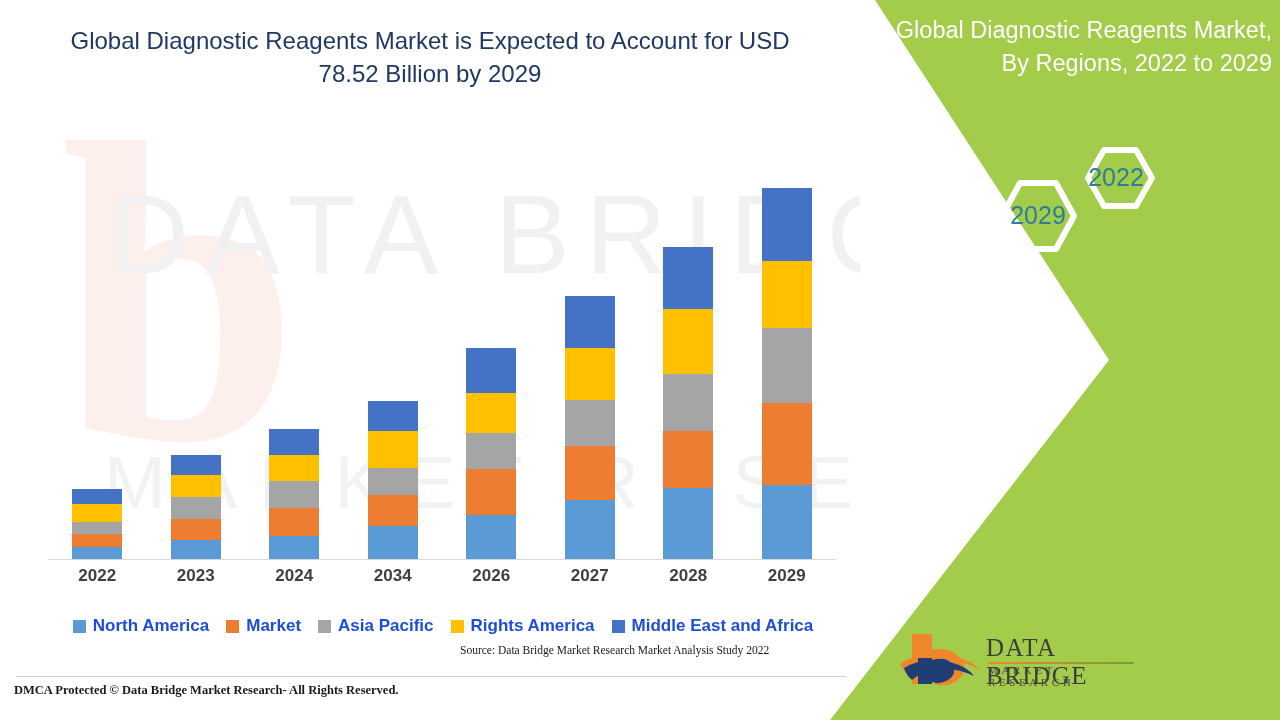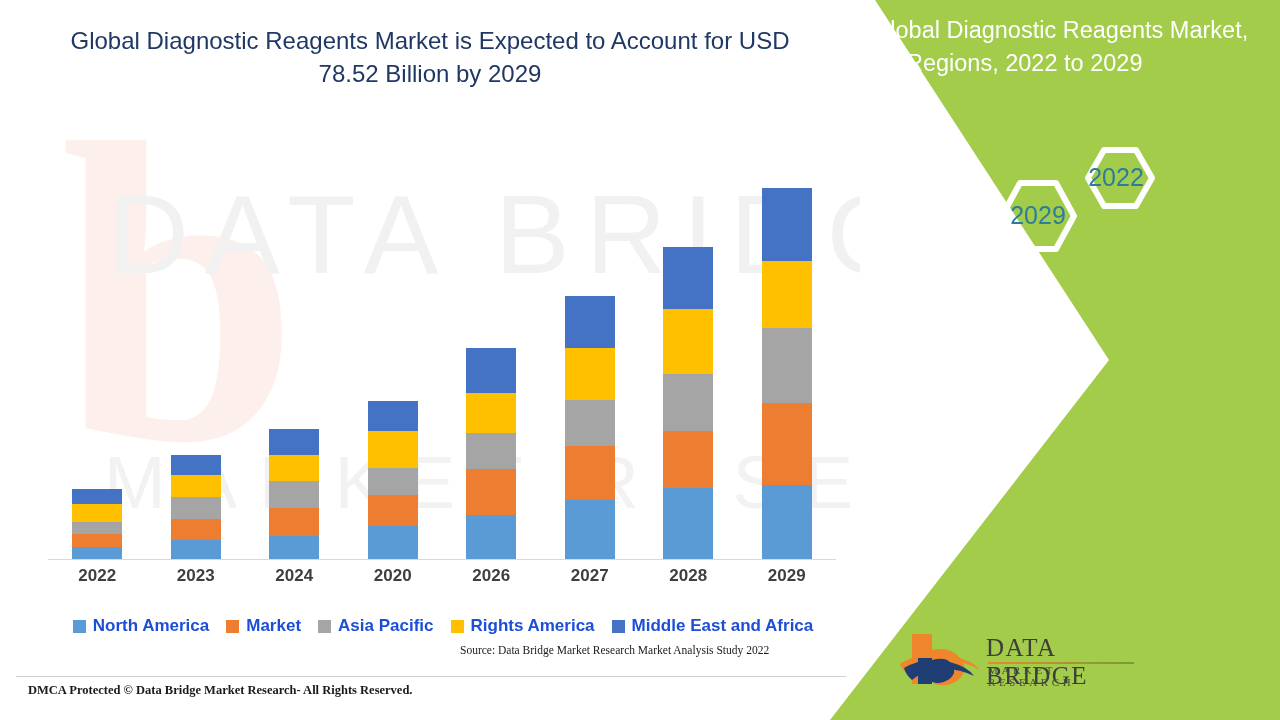--- a/index.html
+++ b/index.html
@@ -53,21 +53,21 @@
     position: absolute;
     right: 0; top: 0;
     width: 450px; height: 720px;
     background: #a2cc4a;
     clip-path: polygon(10% 0%, 100% 0%, 100% 100%, 0% 100%, 62% 50%);
   }
   .panel-title {
     position: absolute;
     right: 8px; top: 14px;
     width: 400px;
-    text-align: left;
+    text-align: right;
     color: #ffffff;
     font-size: 23.5px;
     line-height: 33px;
     font-weight: 400;
   }
   .hexwrap { position: absolute; right: 92px; top: 138px; width: 200px; height: 145px; }
   .brand-lines {
     position: absolute;
     right: 20px; top: 308px;
     width: 380px;
@@ -165,21 +165,21 @@
   }
   .legend-item { display: flex; align-items: center; gap: 7px; }
   .legend-swatch { width: 13px; height: 13px; display: block; }
   .legend-label { font-size: 17px; font-weight: 700; color: #1d4ed8; white-space: nowrap; }
 
   
   .footer-rule {
     position: absolute; left: 16px; top: 676px; width: 830px; height: 1px; background: #d0d0d0;
   }
   .footer-left {
-    position: absolute; left: 28px; top: 683px;
+    position: absolute; left: 14px; top: 683px;
     font-family: "Liberation Serif", serif;
     font-size: 12.5px; color: #1a1a1a; font-weight: 700;
   }
   .footer-right {
     position: absolute; left: 460px; top: 644px;
     font-family: "Liberation Serif", serif;
     font-size: 11.5px; color: #1a1a1a; font-weight: 400;
   }
 </style>
 </head>
@@ -270,21 +270,21 @@
           </div>
         </div>
       </div>
     <div class="axis-line"></div>
   </div>
 
   <div class="xlabels" id="xlabels">
       <div class="xlabel">2022</div>
       <div class="xlabel">2023</div>
       <div class="xlabel">2024</div>
-      <div class="xlabel">2020</div>
+      <div class="xlabel">2034</div>
       <div class="xlabel">2026</div>
       <div class="xlabel">2027</div>
       <div class="xlabel">2028</div>
       <div class="xlabel">2029</div>
     </div>
 
   <div class="legend" id="legend">
       <div class="legend-item">
         <span class="legend-swatch" style="background: rgb(91, 155, 213);"></span>
         <span class="legend-label">North America</span>

